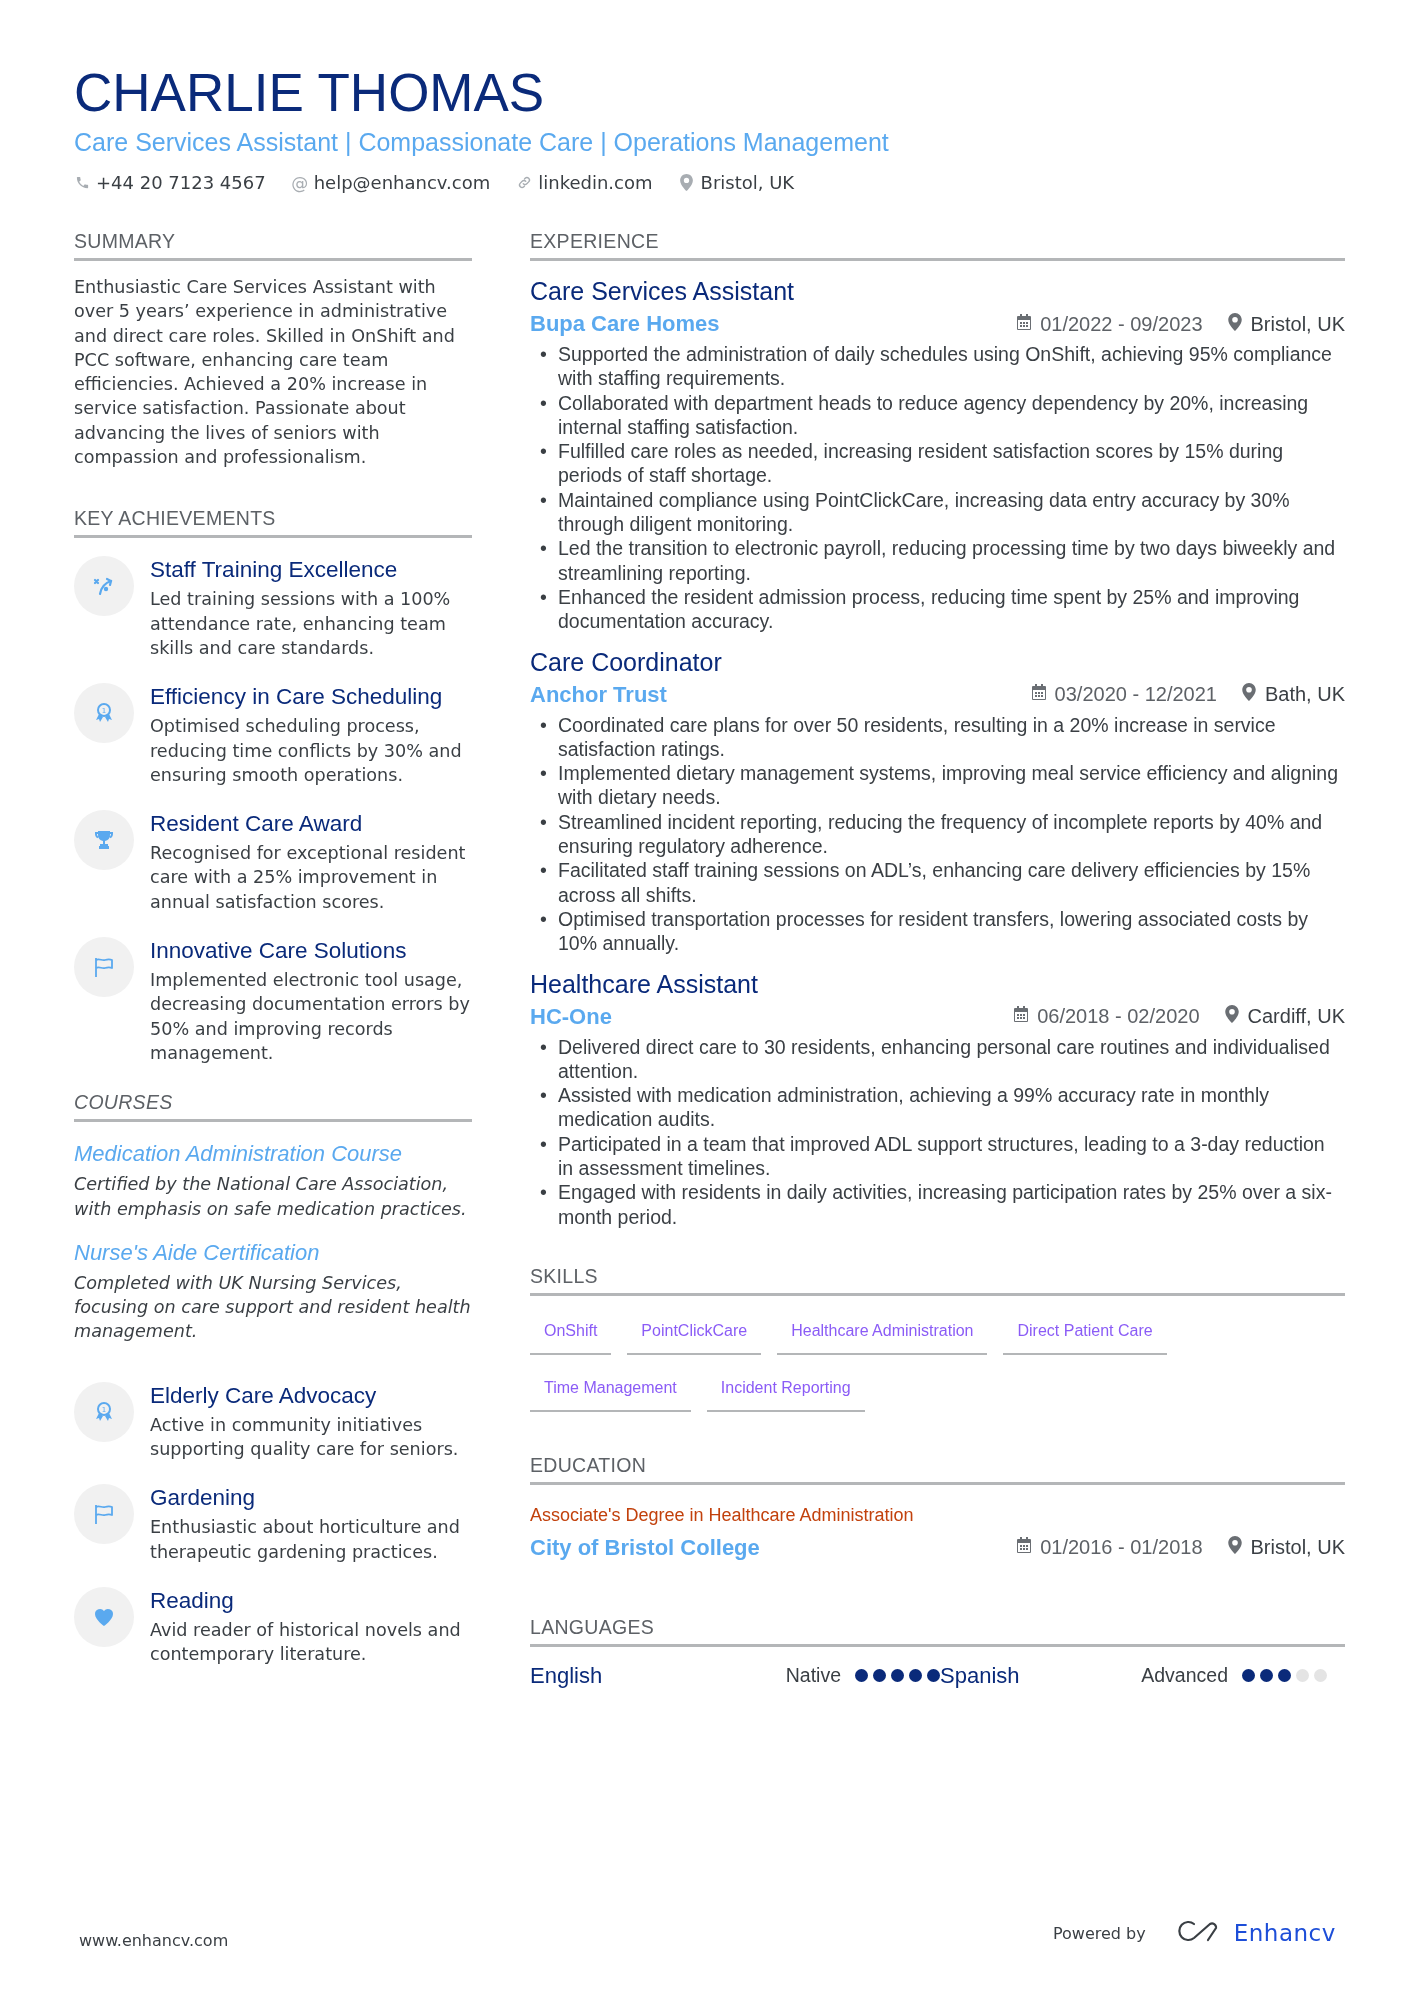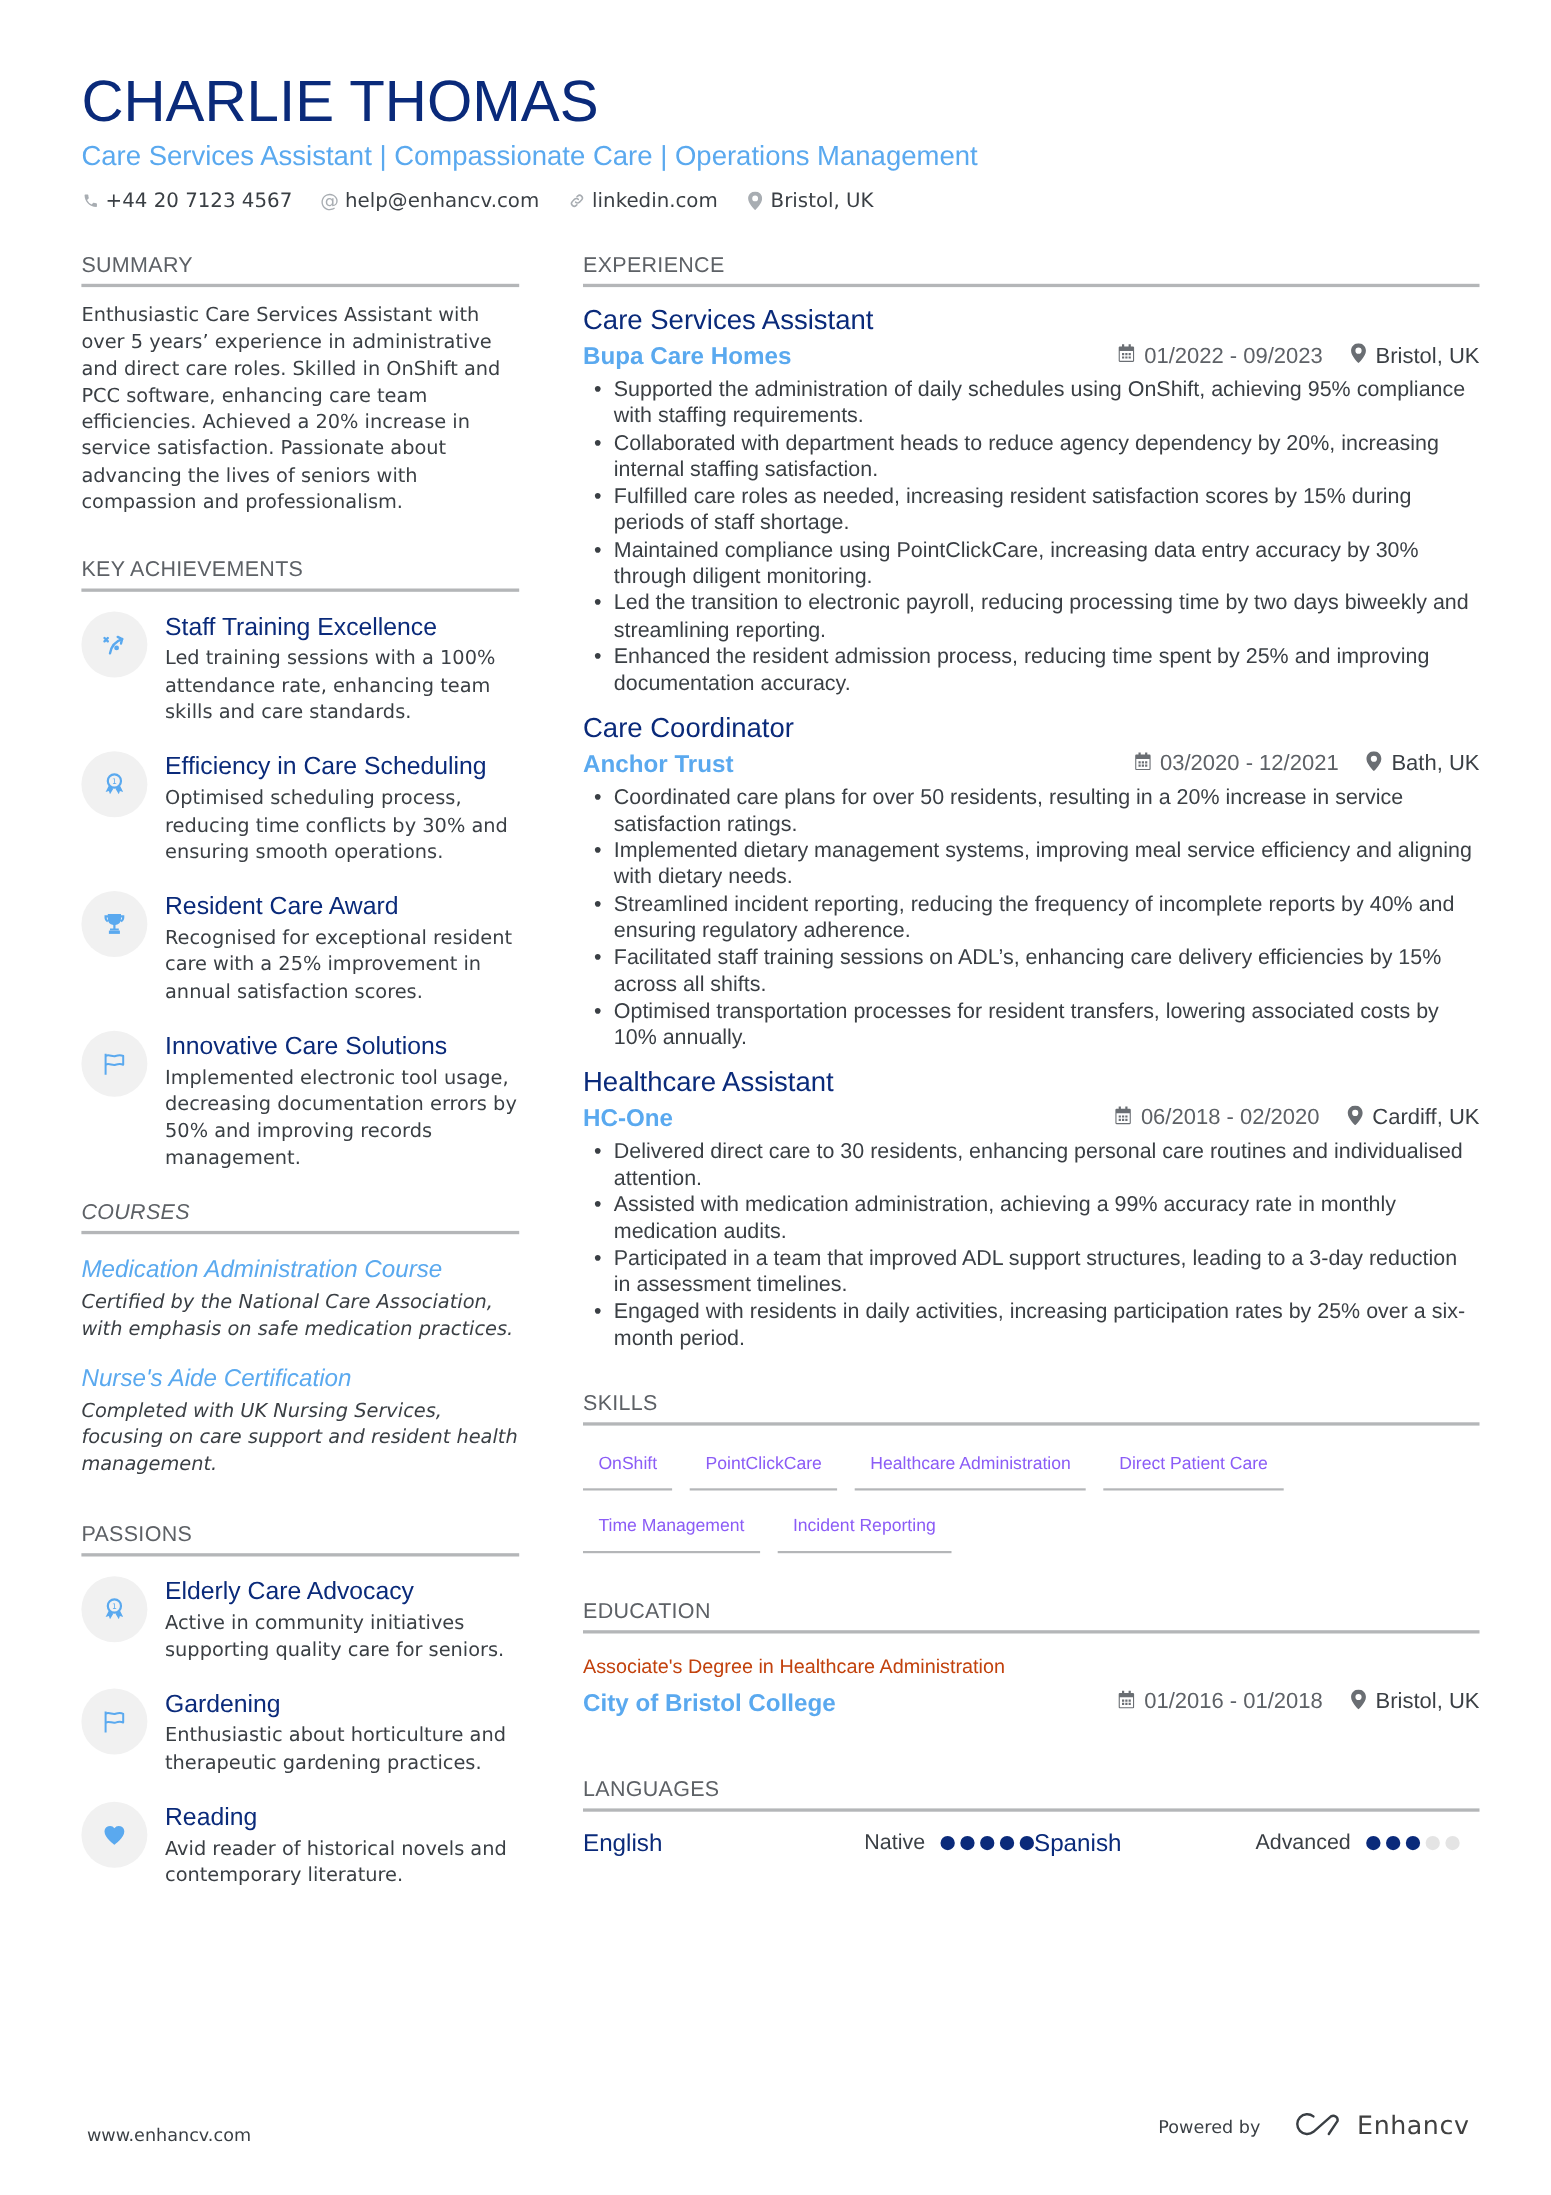--- a/index.html
+++ b/index.html
@@ -55,21 +55,21 @@
   .lang .lname { font-family: "Liberation Sans", sans-serif; font-size: 22px; color: #0a2a7a; flex: 1; }
   .lang .level { font-family: "Liberation Sans", sans-serif; font-size: 19.5px; color: #3a3f44; margin-right: 14px; }
   .dots { display: flex; gap: 5px; }
   .dot { width: 13px; height: 13px; border-radius: 50%; background: #0a2a7a; }
   .dot.off { background: #e4e4e4; }
 
   .footer-left { position: absolute; left: 79px; top: 1931px; font-size: 16px; color: #3a3f44; }
   .footer-right { position: absolute; left: 1053px; top: 1918px; display: flex; align-items: center; }
   .footer-right .pb { font-size: 16px; color: #3a3f44; margin-right: 28px; }
   .footer-right .logo { display: flex; align-items: center; gap: 12px; }
-  .footer-right .logo-text { font-size: 23px; color: #404040; letter-spacing: 0.5px; }
+  .footer-right .logo-text { font-size: 23px; color: #1d4ed8; letter-spacing: 0.5px; }
 </style>
 </head>
 <body>
 
 <div class="header">
   <div class="name">CHARLIE THOMAS</div>
   <div class="subtitle">Care Services Assistant | Compassionate Care | Operations Management</div>
   <div class="contacts">
     <div class="contact">
       <span class="ic">
@@ -173,21 +173,20 @@
       <div class="title">Medication Administration Course</div>
       <div class="desc">Certified by the National Care Association, with emphasis on safe medication practices.</div>
     </div>
     <div class="course">
       <div class="title">Nurse's Aide Certification</div>
       <div class="desc">Completed with UK Nursing Services, focusing on care support and resident health management.</div>
     </div>
   </div>
 
   <div class="section">
-    <div class="sec-title">PASSIONS</div>
     <div class="ach-list">
       <div class="ach">
         <div class="circle">
           <svg viewBox="0 0 24 24">
               <circle cx="12" cy="9" r="6" fill="none" stroke="#5aa9ef" stroke-width="2"></circle>
               <text x="12" y="12" font-size="7" text-anchor="middle" fill="#5aa9ef" font-family="DejaVu Sans, sans-serif">1</text>
               <path d="M7 13l-3 6 3-1 1 3 3-5z M17 13l3 6-3-1-1 3-3-5z" fill="#5aa9ef"></path>
             </svg>
         </div>
         <div class="body">

